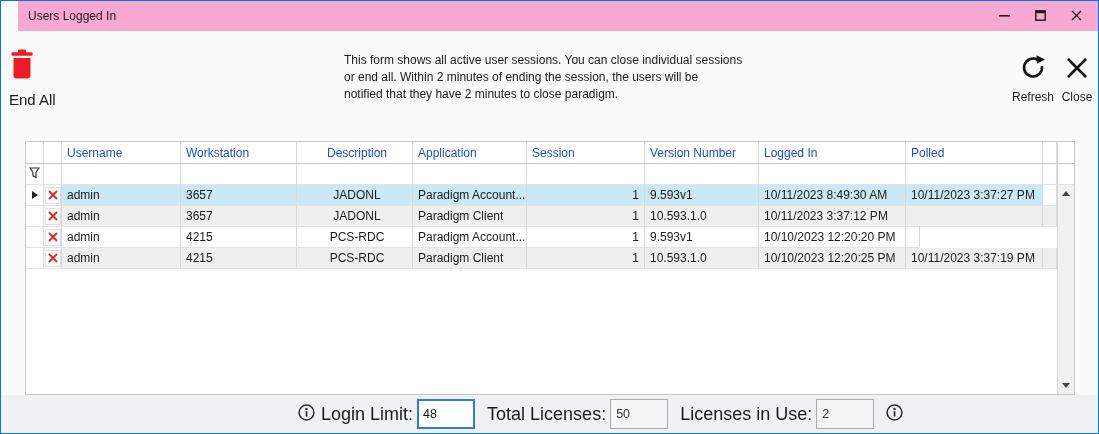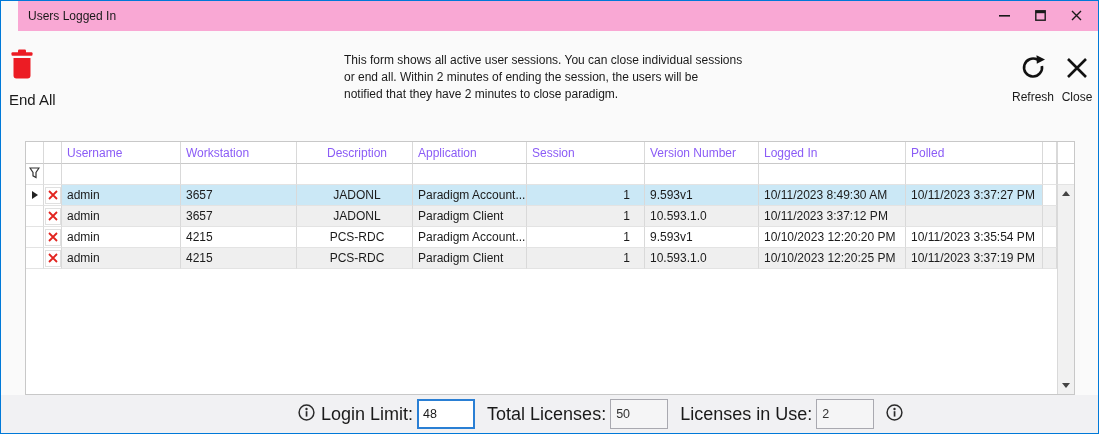--- a/index.html
+++ b/index.html
@@ -44,25 +44,25 @@
   .grid {
     position:absolute; left:24px; top:140px; width:1050px; height:254px;
     background:#fff; border:1px solid #c8c8c8;
   }
   .grow { display:flex; }
   .cell {
     border-right:1px solid #d9d9d9; border-bottom:1px solid #e3e3e3;
     font-size:12px; color:#1b1b1b; padding:3px 0 0 5px;
     white-space:nowrap; overflow:hidden; height:21px;
   }
-  .hrow .cell { height:22px; border-bottom:1px solid #c9c9c9; color:#8b5cf6; padding-top:4px; }
+  .hrow .cell { height:22px; border-bottom:1px solid #c9c9c9; color:#1d4ed8; padding-top:4px; }
   .c-ind  { width:18px; padding:0; display:flex; align-items:center; justify-content:center; }
   .c-x    { width:18px; padding:0; display:flex; align-items:center; justify-content:center; }
   .c-user { width:119px; } .c-ws { width:116px; } .c-desc { width:116px;text-align:center; }
-  .c-app  { width:114px; } .c-sess { width:118px; text-align:right; padding-right:14px; padding-left:0; }
+  .c-app  { width:114px; } .c-sess { width:118px; text-align:right; padding-right:5px; padding-left:0; }
   .c-ver  { width:114px; } .c-login { width:147px; } .c-poll { width:137px; }
   .c-fill { width:14px; padding:0; }
   .sel  { background:#cbe8f6; }
   .alt  { background:#efefef; }
   .tri-right { width:0; height:0; border-top:4px solid transparent; border-bottom:4px solid transparent; border-left:6px solid #222; }
   .xbtn { width:16px; height:17px; display:flex; align-items:center; justify-content:center; background:#fff; border:1px solid #e0e0e0; }
   .vscroll {
     position:absolute; top:43px; right:0; bottom:0; width:17px;
     background:#f1f1f1; border-left:1px solid #d9d9d9;
   }
@@ -241,21 +241,20 @@
             </svg>
           </span>
       </div>
       <div class="cell c-user">admin</div>
       <div class="cell c-ws">4215</div>
       <div class="cell c-desc">PCS-RDC</div>
       <div class="cell c-app">Paradigm Account...</div>
       <div class="cell c-sess">1</div>
       <div class="cell c-ver">9.593v1</div>
       <div class="cell c-login">10/10/2023 12:20:20 PM</div>
-      <div class="cell c-poll">10/11/2023 3:35:54 PM</div>
       <div class="cell c-fill"></div>
     </div>
 
     <div class="grow">
       <div class="cell c-ind"></div>
       <div class="cell c-x">
         <span class="xbtn">
             <svg width="10" height="10" viewBox="0 0 10 10">
               <path d="M1 1 L9 9 M9 1 L1 9" stroke="#e2241f" stroke-width="1.8"></path>
             </svg>

